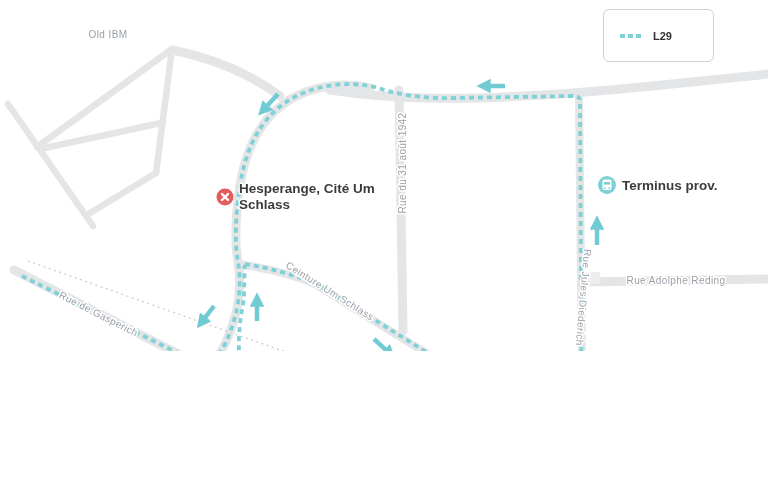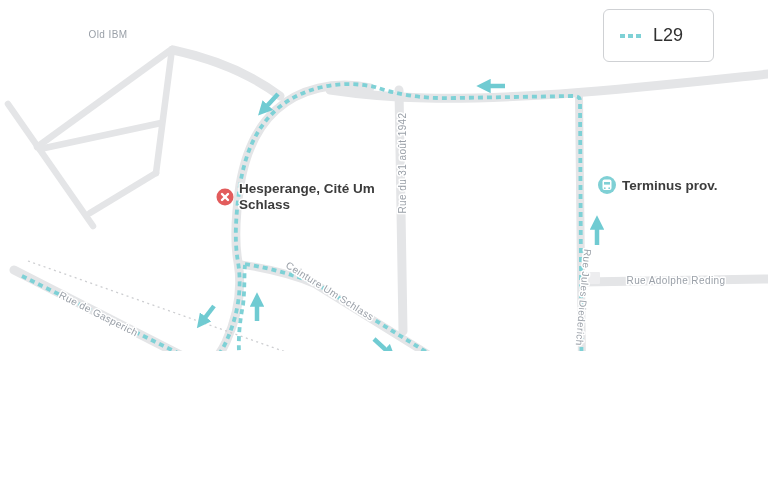--- a/index.html
+++ b/index.html
@@ -31,21 +31,21 @@
   }
 
   .legend {
     position:absolute; left:603px; top:9px; width:111px; height:53px;
     box-sizing:border-box; background:#fff; border:1px solid #cfd1d4;
     border-radius:6px; display:flex; align-items:center; padding-left:16px;
   }
   .legend-swatch { display:flex; align-items:center; }
   .legend-swatch i { display:block; width:5px; height:4px; margin-right:3px;
                      background: var(--c-route, #7ed1d6); }
-  .legend-label { margin-left:9px; font-size:18px; font-weight:400; color:#303030; }
+  .legend-label { margin-left:9px; font-size:11px; font-weight:700; color:#303030; }
 </style>
 </head>
 <body>
 
 <div id="stage">
 
   <svg width="768" height="493" viewBox="0 0 768 493">
     <defs>
       <marker id="ah-arrow" markerWidth="3.2" markerHeight="3.2" refX="0.6" refY="1.6" orient="auto">
         <path d="M0 0 L3.2 1.6 L0 3.2 Z" style="fill:var(--c-arrow,#70cbd2)"></path>

